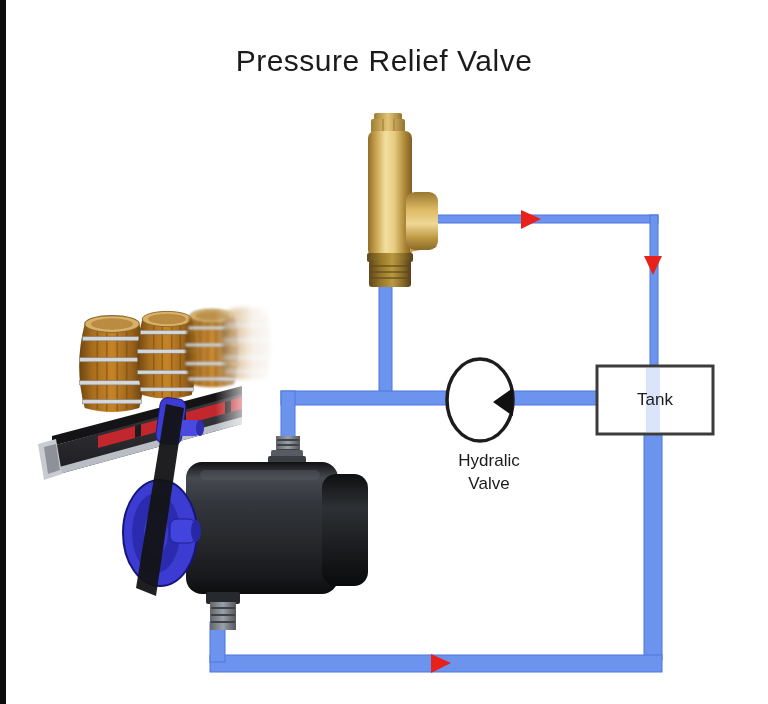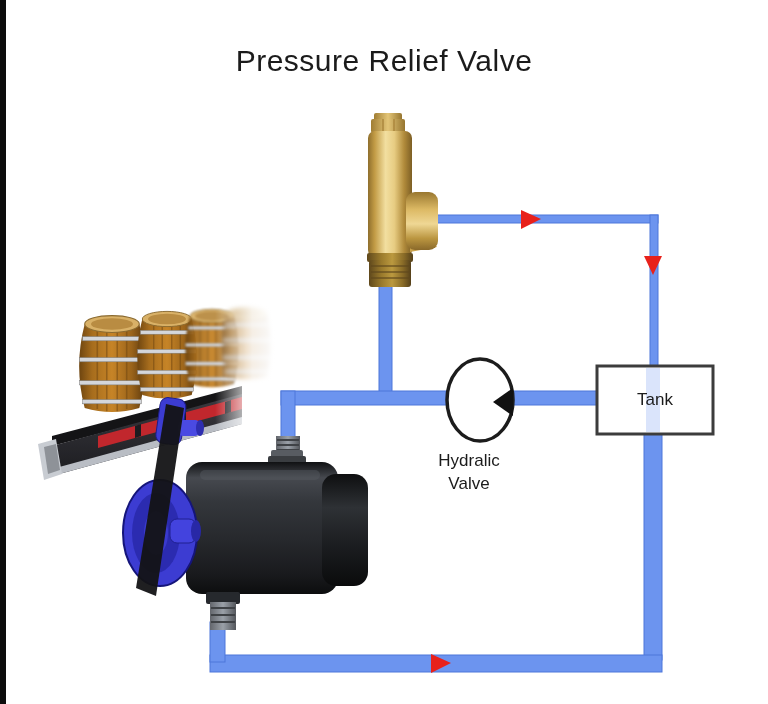--- a/index.html
+++ b/index.html
@@ -16,21 +16,21 @@
   }
   .title{
     position:absolute;top:44px;left:0;width:768px;
     text-align:center;
     font-size:30px;line-height:34px;
     color:var(--text,#1b1b1b);
     letter-spacing:0.5px;
   }
   .diagram-svg{position:absolute;left:0;top:0;}
   .pump-label{
-    position:absolute;left:412px;top:449px;width:114px;
+    position:absolute;left:432px;top:449px;width:114px;
     text-align:center;font-size:17px;line-height:23px;
     color:var(--text,#1b1b1b);
   }
   .tank-label{
     position:absolute;left:597px;top:366px;width:116px;height:68px;
     line-height:68px;text-align:center;font-size:17px;
     color:var(--text,#1b1b1b);
   }
 </style>
 </head>

